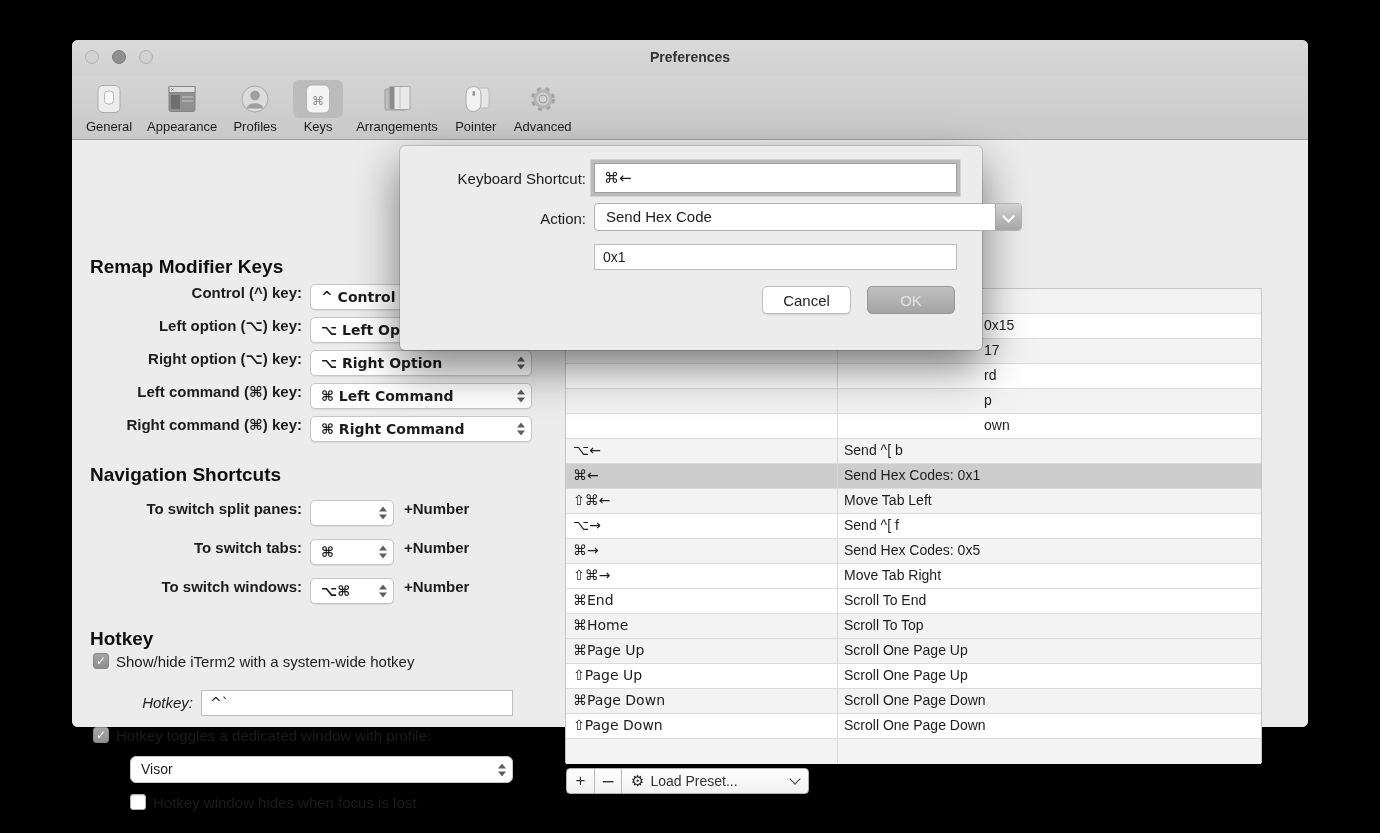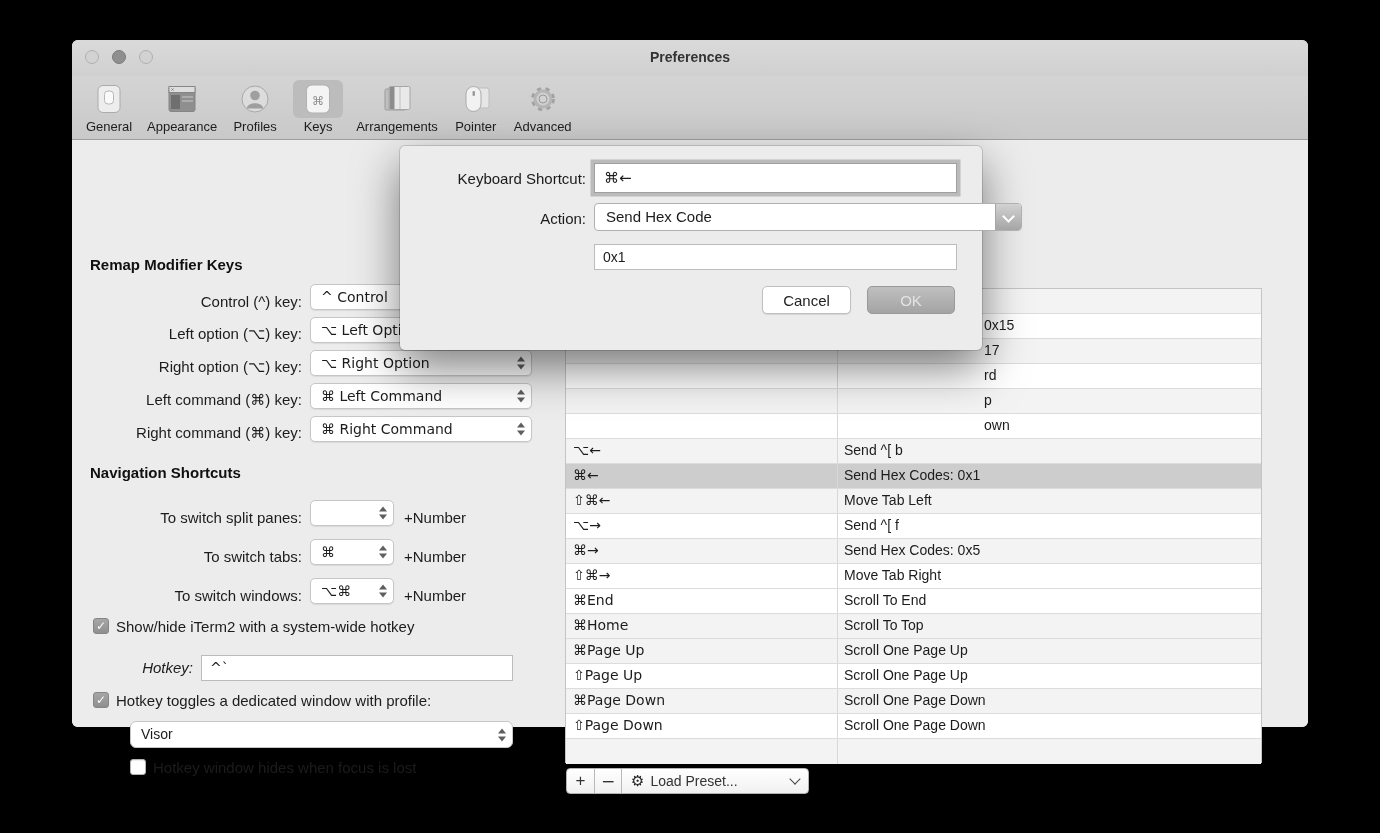--- a/index.html
+++ b/index.html
@@ -26,24 +26,24 @@
     display:flex;align-items:flex-start;padding:4px 0 0 12px;gap:13px;}
   .tbitem{display:flex;flex-direction:column;align-items:center;cursor:default;}
   .iconwrap{height:34px;padding:2px 7px;border-radius:6px;display:flex;align-items:center;justify-content:center;}
   .tbitem.sel .iconwrap{background:#bcbcbc;}
   .tblabel{font-size:13px;margin-top:1px;color:#1d1d1d;}
 
   .content{position:absolute;left:0;top:100px;width:100%;height:587px;background:#ececec;border-radius:0 0 6px 6px;}
 
   
   .lp{position:absolute;left:18px;top:116px;width:462px;}
-  .lp h2{font-size:15px;font-weight:bold;margin:0 0 10px 0;height:18px;color:#101010;}
+  .lp h2{font-size:19px;font-weight:bold;margin:0 0 10px 0;height:18px;color:#101010;}
   .h-nav{margin-top:22px !important;margin-bottom:18px !important;}
   .h-hot{margin-top:24px !important;margin-bottom:6px !important;}
-  .frow{display:flex;align-items:flex-end;height:26px;margin-bottom:7px;}
+  .frow{display:flex;align-items:flex-start;height:26px;margin-bottom:7px;font-weight:bold;}
   .nrow{margin-bottom:13px;}
   .flabel{width:212px;text-align:right;padding-right:8px;font-size:15px;flex:none;}
   .popup{position:relative;box-sizing:border-box;height:26px;background:#fff;border:1px solid #c6c6c6;
     border-radius:5px;box-shadow:0 1px 1px rgba(0,0,0,.08);font-size:14px;line-height:24px;padding:0 18px 0 10px;}
   .popup.mod{width:222px;}
   .popup.nav{width:84px;}
   .stepper{position:absolute;right:5px;top:50%;transform:translateY(-50%);width:9px;height:13px;}
   .stepper i{position:absolute;left:0;width:0;height:0;border-left:4.5px solid transparent;border-right:4.5px solid transparent;}
   .stepper .up{top:0;border-bottom:5px solid #5e5e5e;}
   .stepper .dn{bottom:0;border-top:5px solid #5e5e5e;}
@@ -258,20 +258,21 @@
           <div class="frow nrow">
             <div class="flabel">To switch windows:</div>
             <div class="popup nav glyph"><span>⌥⌘</span><span class="stepper">
                 <i class="up"></i>
                 <i class="dn"></i>
               </span></div>
             <span class="suffix">+Number</span>
           </div>
         </div>
 
+      <h2 class="h-hot">Hotkey</h2>
 
       <div class="cbrow r-cb1">
         <span class="cb glyph on">✓</span>
         <span>Show/hide iTerm2 with a system-wide hotkey</span>
       </div>
 
       <div class="r-hot">
         <span class="hotlabel">Hotkey:</span>
         <span class="field hotfield glyph">^`</span>
       </div>

